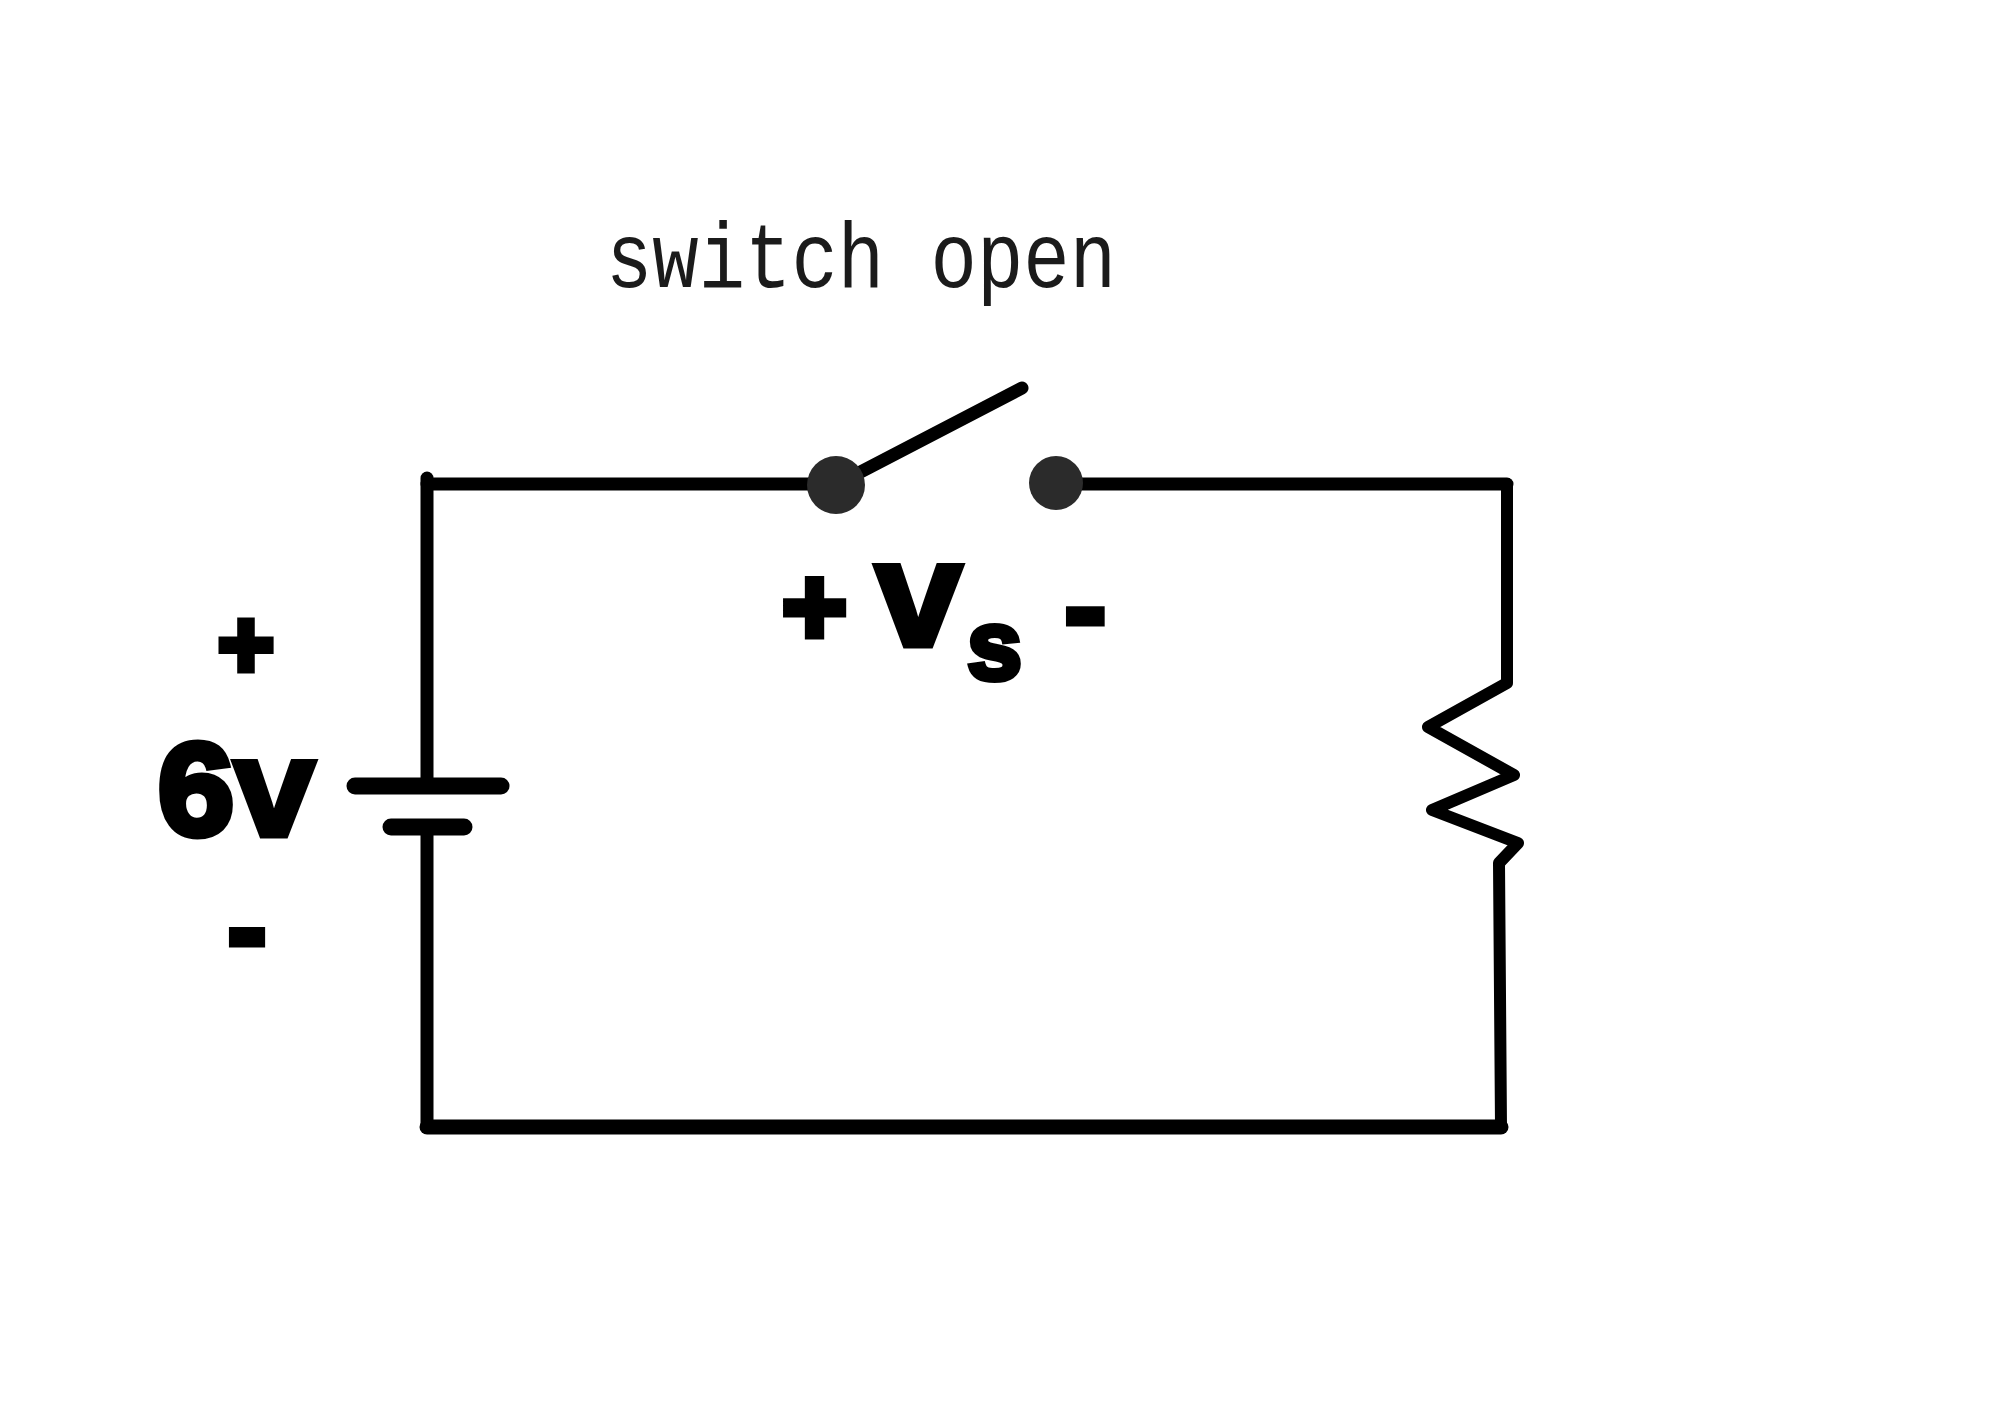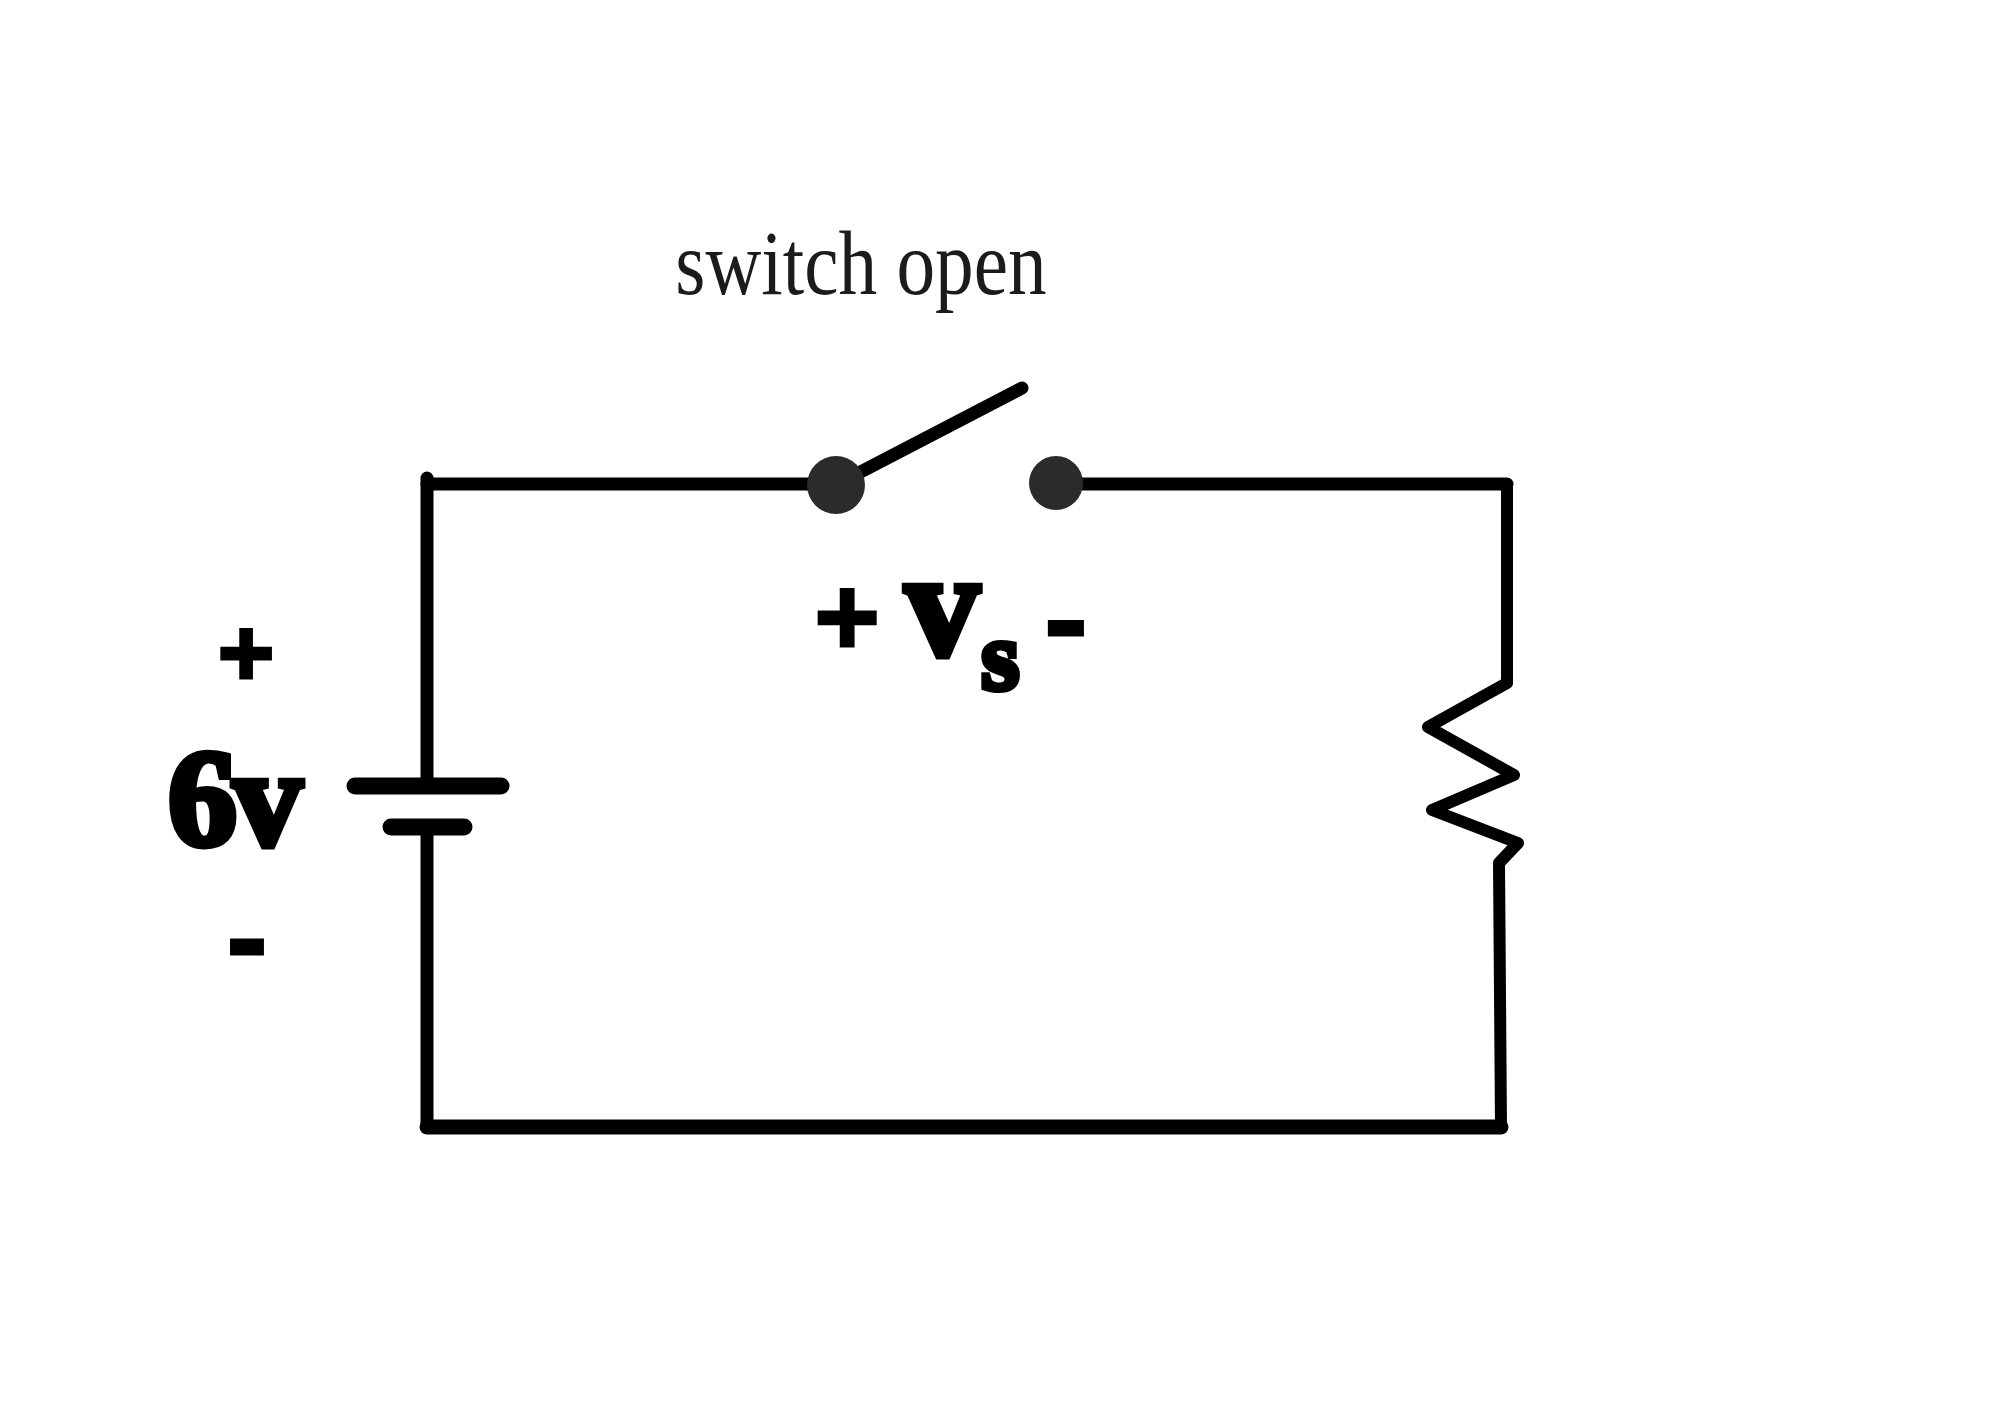--- a/index.html
+++ b/index.html
@@ -1,21 +1,21 @@
 <!DOCTYPE html>
 <html style="--background: #ffffff; --line: #000000; --dot: #2b2b2b; --text: #1b1b1b; --heavy_text: #000000;"><head>
 <meta charset="utf-8">
 <style>
   :root{
     --background:#ffffff; --line:#000000; --dot:#2b2b2b; --text:#1b1b1b; --heavy_text:#000000;
   }
   html,body{margin:0;padding:0;background:var(--background);}
   .stage{
     position:relative;width:2000px;height:1428px;background:var(--background);
-    font-family:Liberation Serif, serif;overflow:hidden;
+    font-family:Liberation Mono, monospace;overflow:hidden;
   }
   svg.circuit{position:absolute;left:0;top:0;width:2000px;height:1428px;}
   .wire{stroke:var(--line);fill:none;stroke-linecap:round;stroke-linejoin:round;}
   .dot{fill:var(--dot);stroke:none;}
 
   .label{position:absolute;transform:translate(-50%,-50%);white-space:nowrap;line-height:1.2;}
   .switch-label{
     font-size:92px;font-weight:400;color:var(--text);
     transform:translate(-50%,-50%) scaleX(0.84);
   }

